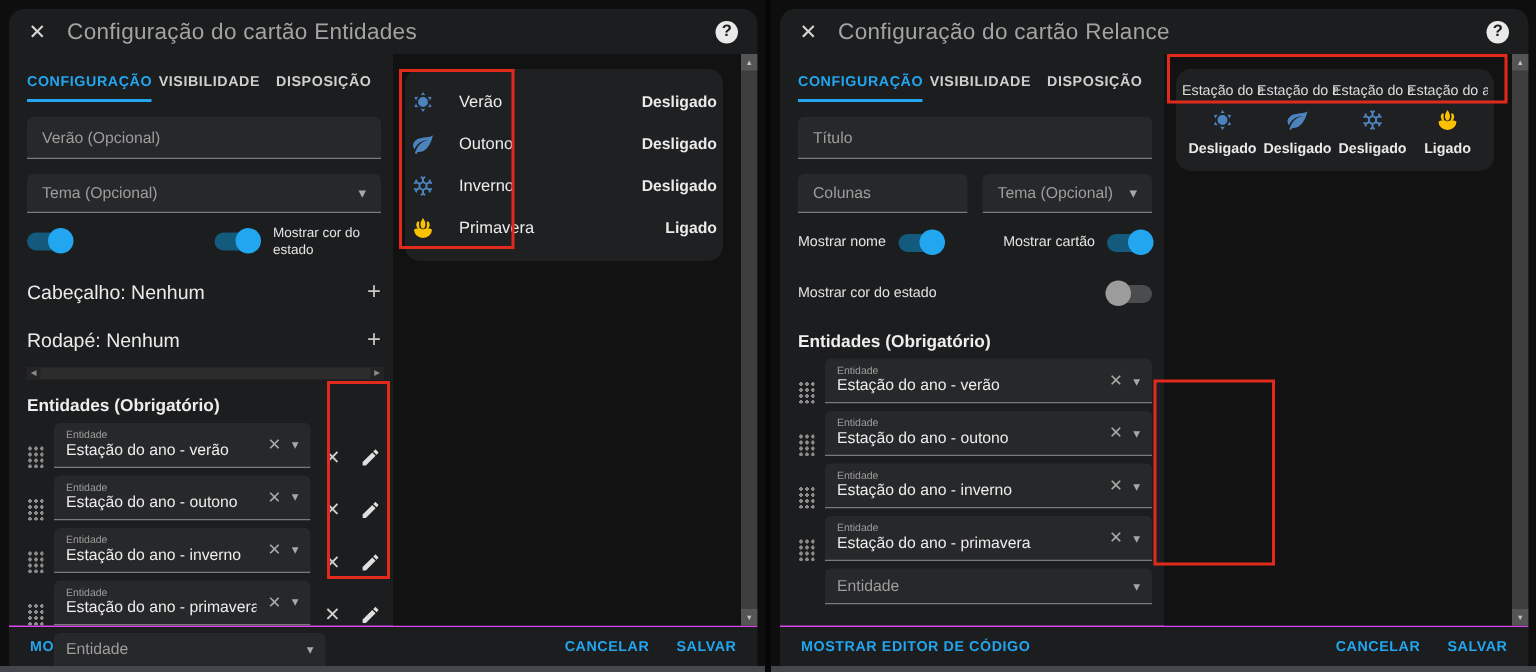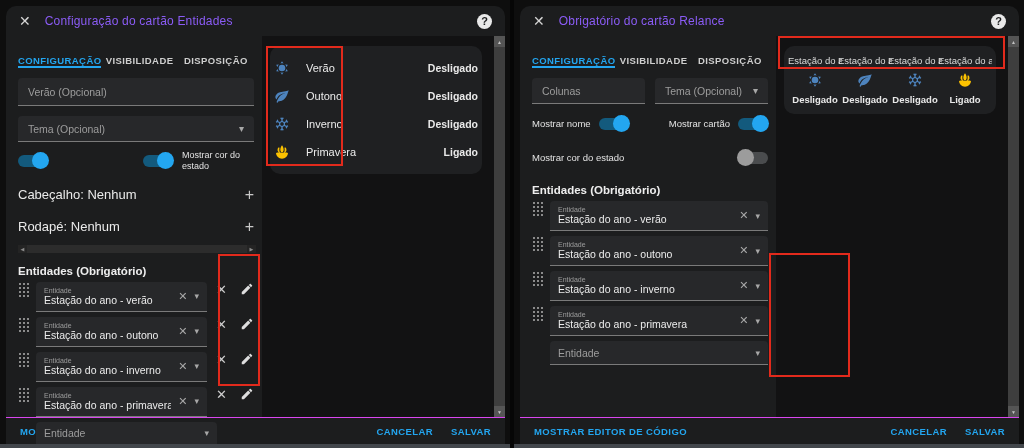--- a/index.html
+++ b/index.html
@@ -16,31 +16,31 @@
   .panel.left{left:0;}
   .panel.right{left:514px;}
 
   .dialog{position:absolute;left:6px;right:5px;top:6px;bottom:4px;background:#1c1d1e;
           border-radius:10px 10px 0 0;display:flex;flex-direction:column;overflow:hidden;}
   .bottom-strip{position:absolute;left:0;right:0;bottom:0;height:4px;background:#43474c;}
 
   
   .dlg-header{height:30px;flex:0 0 30px;display:flex;align-items:center;padding:0 13px;gap:14px;}
   .close-x{font-size:14px;color:#d6d6d6;cursor:pointer;line-height:1;}
-  .dlg-title{font-size:12px;color:#8b5cf6;letter-spacing:.2px;flex:1;}
+  .dlg-title{font-size:15px;color:#a3a3a3;letter-spacing:.2px;flex:1;}
   .help-circle{width:15px;height:15px;border-radius:50%;background:#e9e9e9;color:#1c1d1e;
                font-size:11px;font-weight:bold;display:flex;align-items:center;justify-content:center;}
 
   
   .dlg-body{flex:1;display:flex;min-height:0;position:relative;}
   .form-col{width:256px;flex:0 0 256px;padding:2px 8px 0 12px;}
   .preview-col{flex:1;background:#121213;position:relative;}
 
   
-  .tabs{display:flex;height:26px;margin-top:4px;align-items:flex-end;}
+  .tabs{display:flex;height:26px;margin-top:4px;}
   .tab{flex:1;display:flex;align-items:center;justify-content:center;font-size:9.5px;font-weight:bold;
        letter-spacing:.4px;color:#cfcfcf;border-bottom:2px solid transparent;cursor:pointer;}
   .tab.active{color:var(--accent);border-bottom-color:var(--accent);}
 
   
   .tf{background:#27282a;border-bottom:1px solid #7a7a7a;border-radius:4px 4px 0 0;
       display:flex;align-items:center;padding:0 10px;color:#9d9d9d;font-size:10.5px;}
   .tf .caret{margin-left:auto;color:#a8a8a8;font-size:10px;}
   .tf.full{height:28px;margin-top:10px;}
   .tf.select{height:26px;margin-top:10px;}
@@ -72,21 +72,21 @@
 
   
   .hscroll{margin-top:8px;height:8px;display:flex;background:#2c2c2c;width:238px;}
   .hscroll .harrow{width:9px;height:8px;background:#242424;color:#8a8a8a;font-size:5px;
                    display:flex;align-items:center;justify-content:center;}
   .hscroll .htrack{flex:1;padding:1px;}
   .hscroll .hthumb{height:6px;background:#8f8f8f;width:98%;}
 
   
   .section-heading{font-size:11.5px;font-weight:bold;color:#eeeeee;margin-top:12px;}
-  .ent-row{display:flex;align-items:flex-start;margin-top:5px;gap:7px;}
+  .ent-row{display:flex;align-items:flex-end;margin-top:5px;gap:7px;}
   .handle{width:11px;height:15px;flex:0 0 11px;
           background-image:radial-gradient(circle,#8b8b8b 1.1px,transparent 1.2px);
           background-size:4px 4px;cursor:grab;}
   .handle-spacer{width:11px;flex:0 0 11px;}
   .ent-field{flex:1;height:30px;background:#27282a;border-bottom:1px solid #7a7a7a;
              border-radius:4px 4px 0 0;display:flex;align-items:center;padding:0 8px;min-width:0;}
   .ent-texts{display:flex;flex-direction:column;justify-content:center;min-width:0;flex:1;}
   .ent-label{font-size:7px;color:#9d9d9d;}
   .ent-value{font-size:10.5px;color:#ececec;white-space:nowrap;overflow:hidden;}
   .fi{color:#a8a8a8;font-size:11px;margin-left:7px;cursor:pointer;}
@@ -352,32 +352,35 @@
   <div class="ann a1"></div>
   <div class="ann a2"></div>
   <div class="bottom-strip"></div>
 </div>
 
 <div class="panel right">
   <div class="dialog">
 
     <div class="dlg-header">
       <span class="close-x">✕</span>
-      <span class="dlg-title">Obrigatório do cartão Relance</span>
+      <span class="dlg-title">Configuração do cartão Relance</span>
       <span class="help-circle">?</span>
     </div>
 
     <div class="dlg-body">
       <div class="form-col">
         <div class="tabs">
           <div class="tab active">CONFIGURAÇÃO</div>
           <div class="tab">VISIBILIDADE</div>
           <div class="tab">DISPOSIÇÃO</div>
         </div>
 
+        <div class="tf full">
+          <span>Título</span>
+        </div>
 
         <div class="field-pair">
           <div class="tf">
             <span>Colunas</span>
           </div>
           <div class="tf">
             <span>Tema (Opcional)</span>
             <span class="caret">▾</span>
           </div>
         </div>

